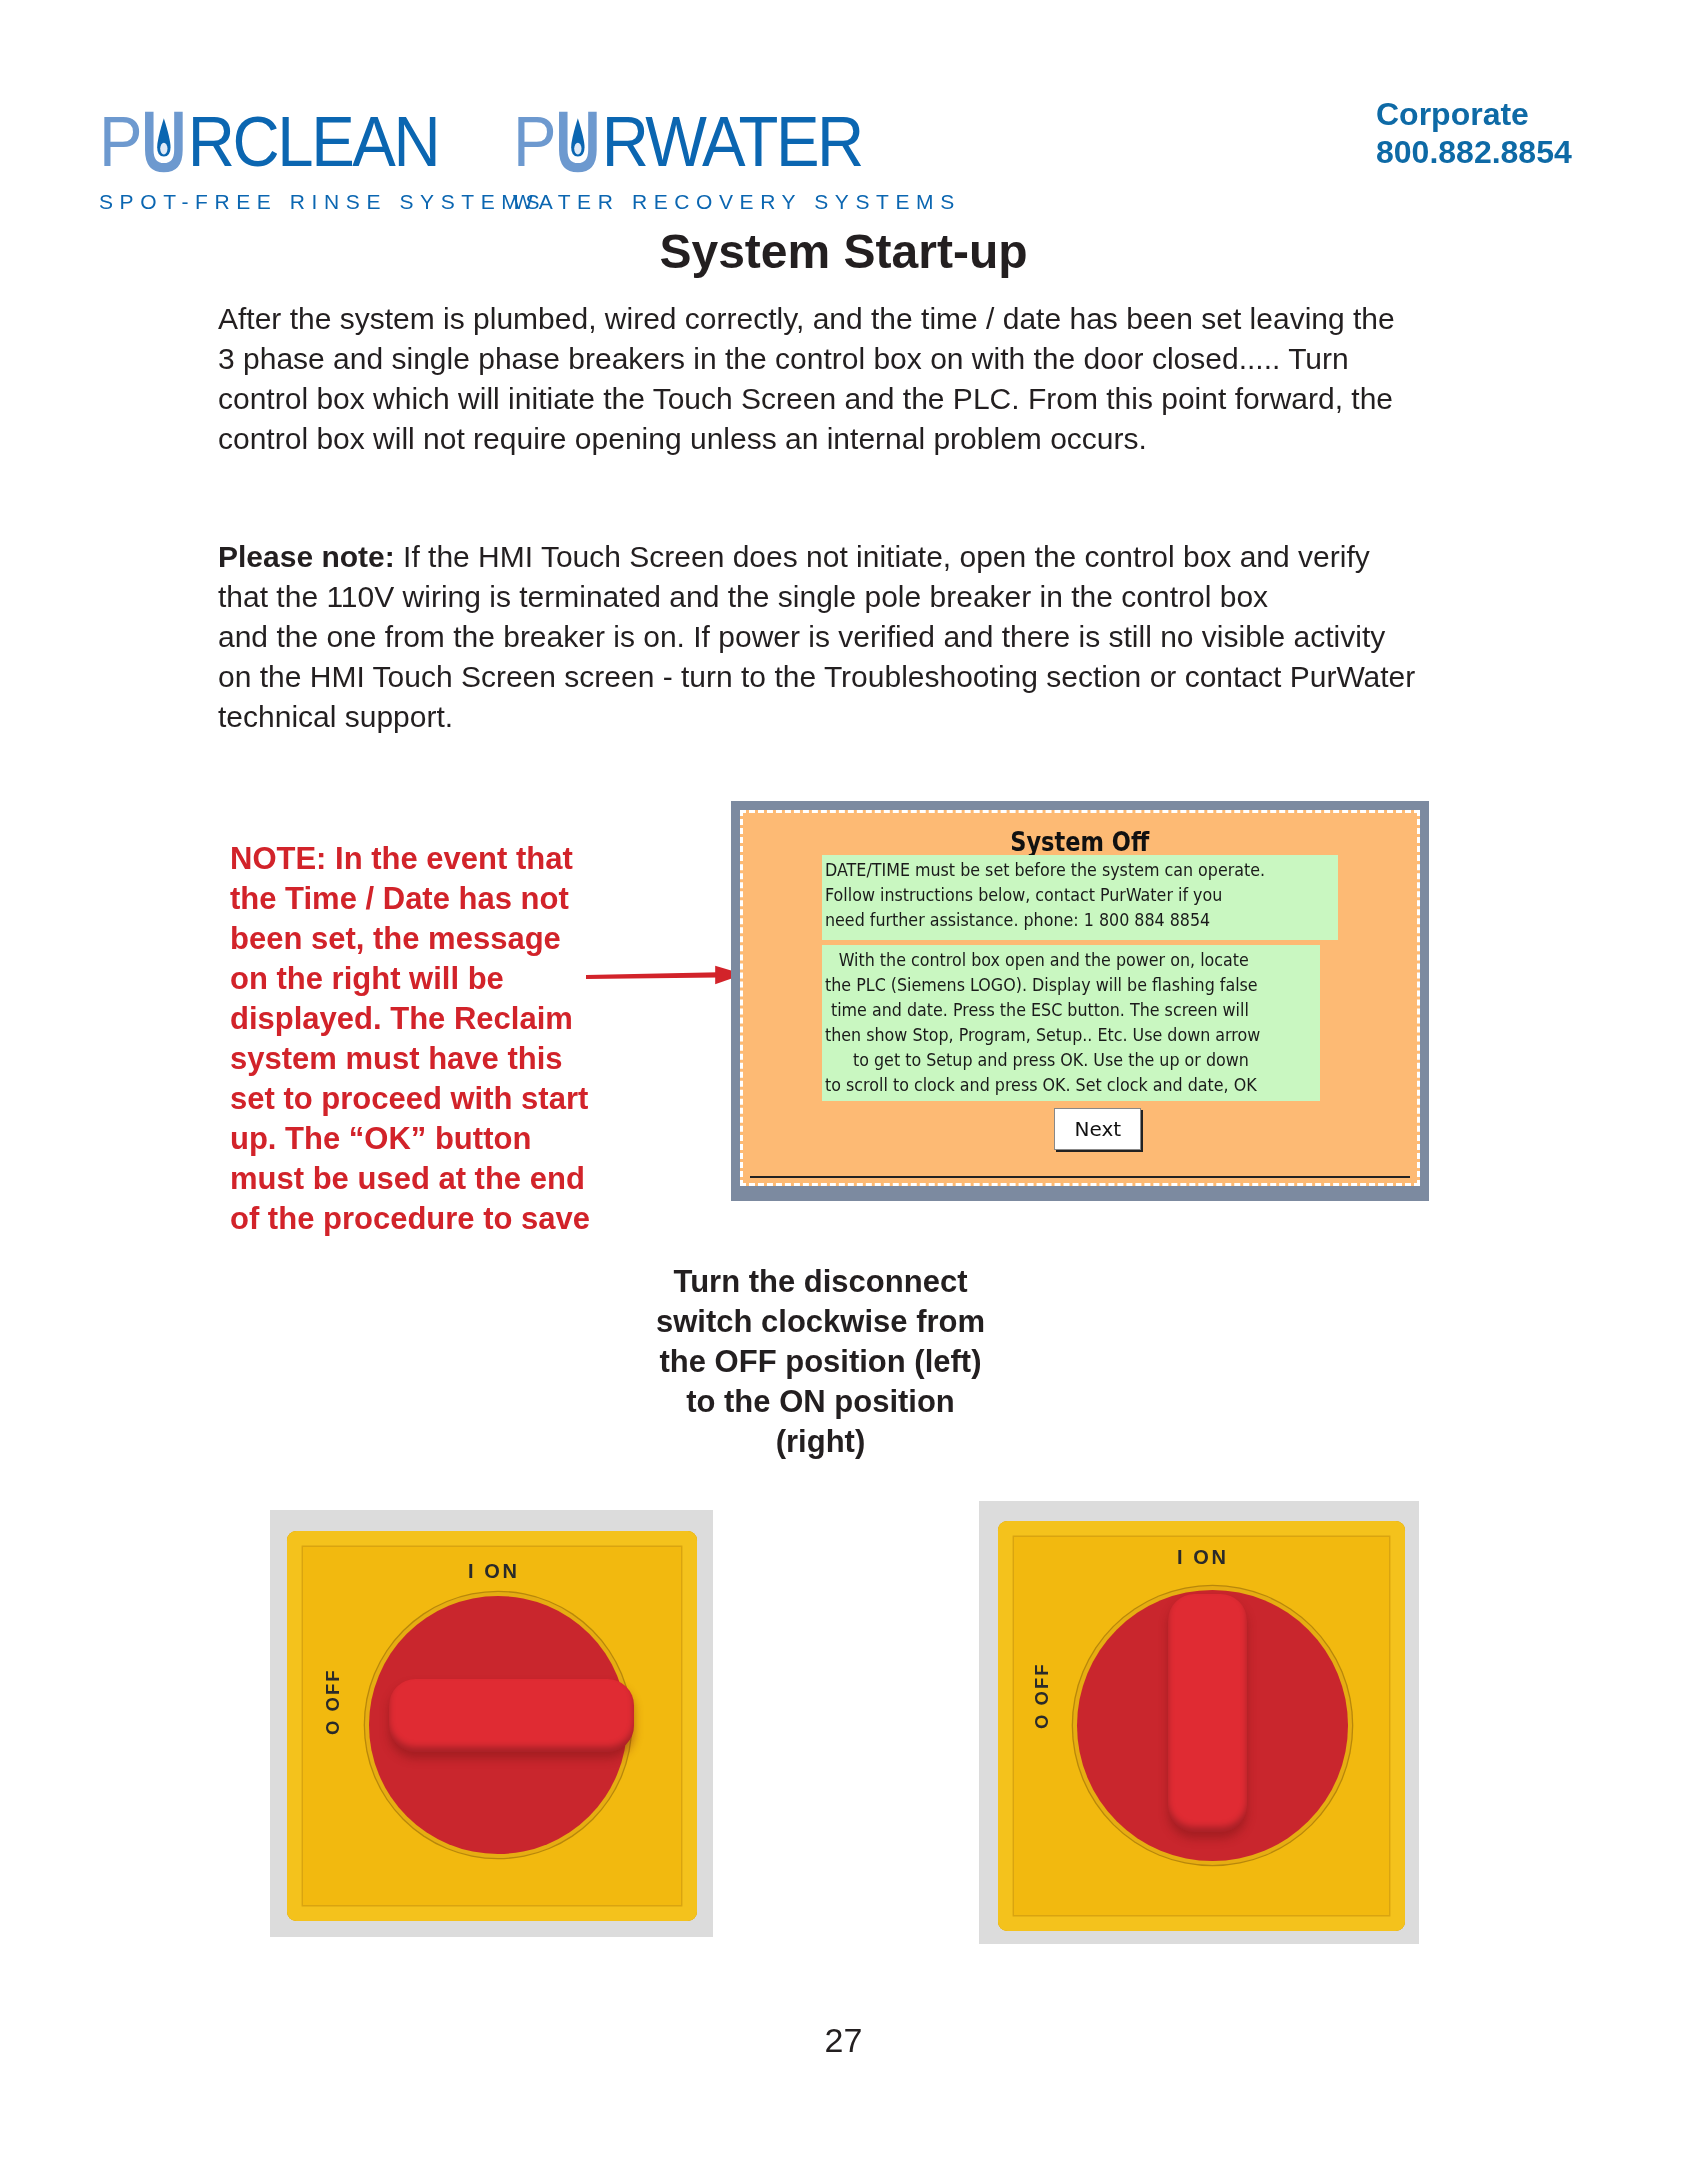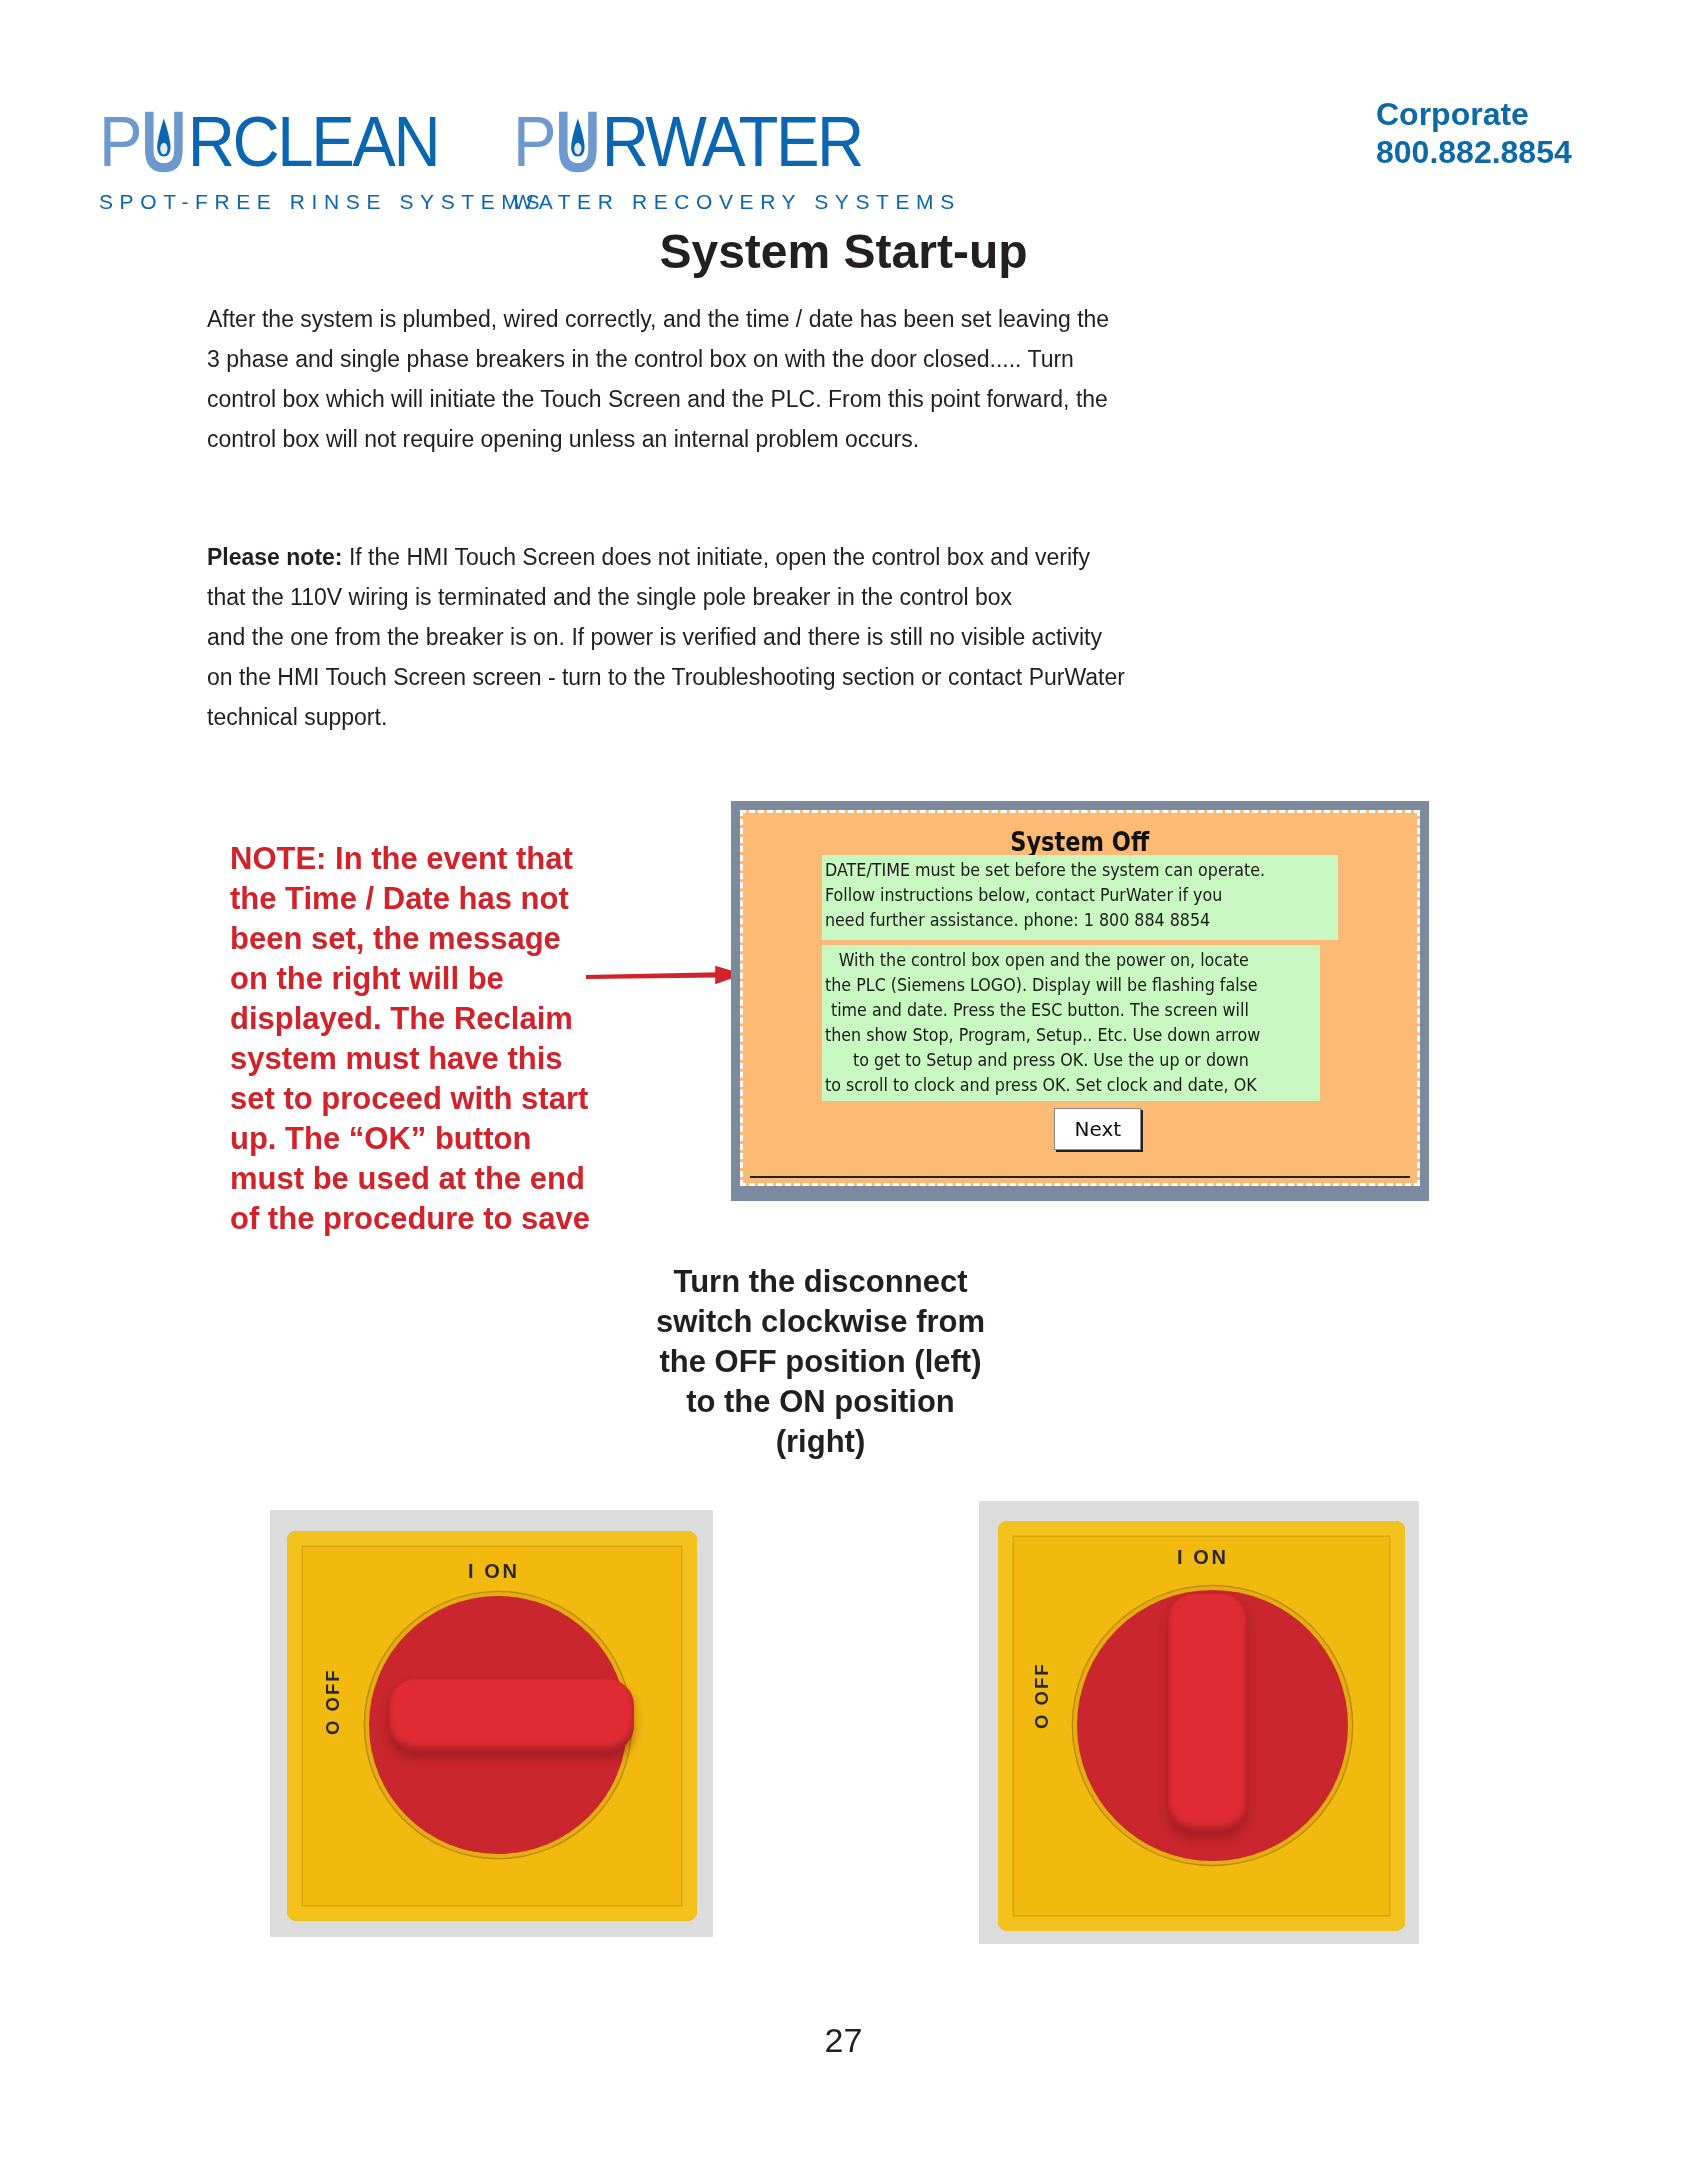--- a/index.html
+++ b/index.html
@@ -13,21 +13,21 @@
   .logo-u { display: inline-block; position: relative; width: 49px; height: 66px; margin: 0 1.3px; }
   .logo-u svg { position: absolute; left: 0; top: 0; }
   .logo-tag { font-size: 21px; letter-spacing: 6.6px; color: #0b66b1; margin-top: 14.6px; white-space: nowrap; }
   #logo-purclean { left: 99px; }
   #logo-purwater { left: 513px; }
 
   .corporate { position: absolute; left: 1376px; top: 95px; color: #0e6aa6; font-weight: bold; font-size: 32px; line-height: 38px; }
 
   .page-title { position: absolute; left: 0; width: 1687px; top: 224px; text-align: center; font-size: 48px; font-weight: bold; color: #231f20; }
 
-  .para { position: absolute; left: 207px; width: 1323px; font-size: 23px; line-height: 40px; color: #231f20; }
+  .para { position: absolute; left: 218px; width: 1323px; font-size: 30px; line-height: 40px; color: #231f20; }
   .para p { margin: 0; }
   #para-1 { top: 299px; }
   #para-2 { top: 537px; }
 
   .note { position: absolute; left: 230px; top: 839px; width: 397px; color: #d2232a; font-weight: bold; font-size: 31px; line-height: 40px; }
 
   .arrow { position: absolute; left: 586px; top: 963px; }
 
   
   .hmi { position: absolute; left: 731px; top: 801px; width: 698px; height: 400px; background: #7c8aa0; }

